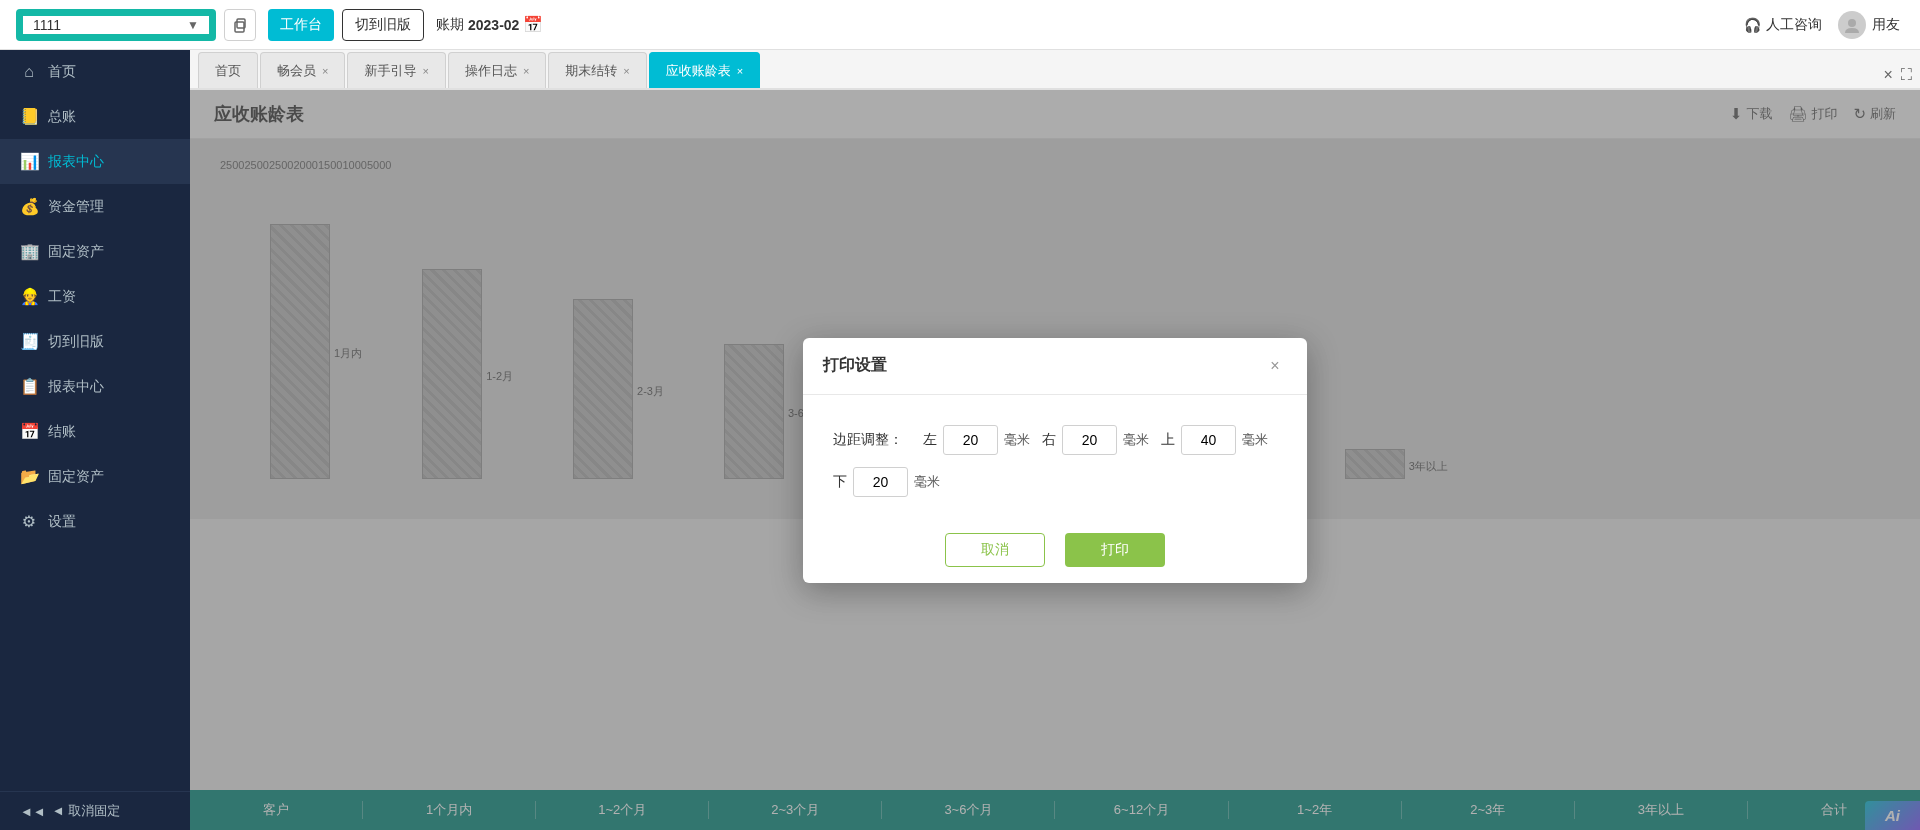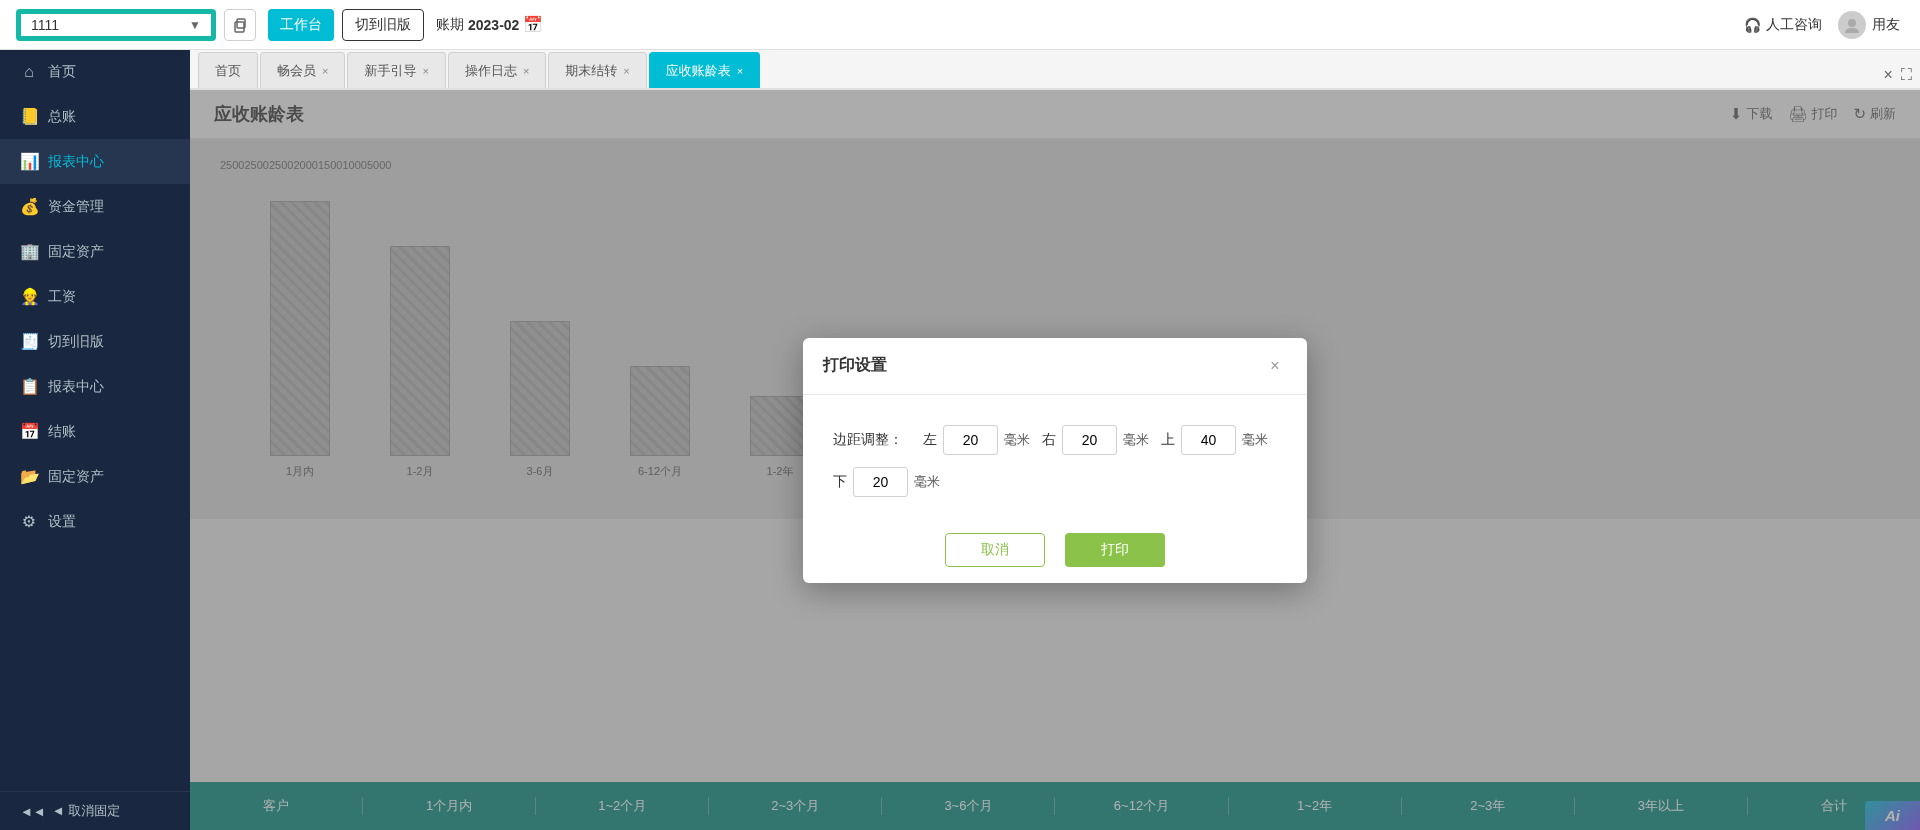--- a/index.html
+++ b/index.html
@@ -35,21 +35,21 @@
     }
     .header-middle {
       display: flex;
       align-items: center;
       flex: 1;
       padding: 0 16px;
     }
     .company-select {
       display: flex;
       align-items: center;
-      border: 5px solid #14b8a6;
+      border: 7px solid #14b8a6;
       border-radius: 4px;
       padding: 4px 10px;
       cursor: pointer;
       min-width: 200px;
       height: 32px;
     }
     .company-select-text {
       font-size: 14px;
       color: #333;
       flex: 1;
@@ -303,21 +303,21 @@
     .chart-bars {
       display: flex;
       align-items: flex-end;
       gap: 60px;
       height: 100%;
       flex: 1;
       margin-left: 20px;
     }
     .chart-bar-group {
       display: flex;
-      flex-direction: column;
+      flex-direction: row;
       align-items: center;
       gap: 4px;
     }
     .chart-bar {
       width: 60px;
       background: repeating-linear-gradient(
         45deg,
         #aaa,
         #aaa 3px,
         #bbb 3px,
@@ -327,21 +327,21 @@
     }
     .chart-bar-label {
       font-size: 11px;
       color: #555;
       margin-top: 4px;
     }
 
     
     .bottom-table {
       background: #00897b;
-      height: 48px;
+      height: 40px;
       display: flex;
       align-items: center;
       position: absolute;
       bottom: 0;
       left: 0;
       right: 0;
     }
     .table-col {
       flex: 1;
       text-align: center;
@@ -630,20 +630,24 @@
           <span>0</span>
         </div>
         <div class="chart-bars">
           <div class="chart-bar-group">
             <div class="chart-bar" style="height: 255px;"></div>
             <span class="chart-bar-label">1月内</span>
           </div>
           <div class="chart-bar-group">
             <div class="chart-bar" style="height: 210px;"></div>
             <span class="chart-bar-label">1-2月</span>
+          </div>
+          <div class="chart-bar-group">
+            <div class="chart-bar" style="height: 180px;"></div>
+            <span class="chart-bar-label">2-3月</span>
           </div>
           <div class="chart-bar-group">
             <div class="chart-bar" style="height: 135px;"></div>
             <span class="chart-bar-label">3-6月</span>
           </div>
           <div class="chart-bar-group">
             <div class="chart-bar" style="height: 90px;"></div>
             <span class="chart-bar-label">6-12个月</span>
           </div>
           <div class="chart-bar-group">

